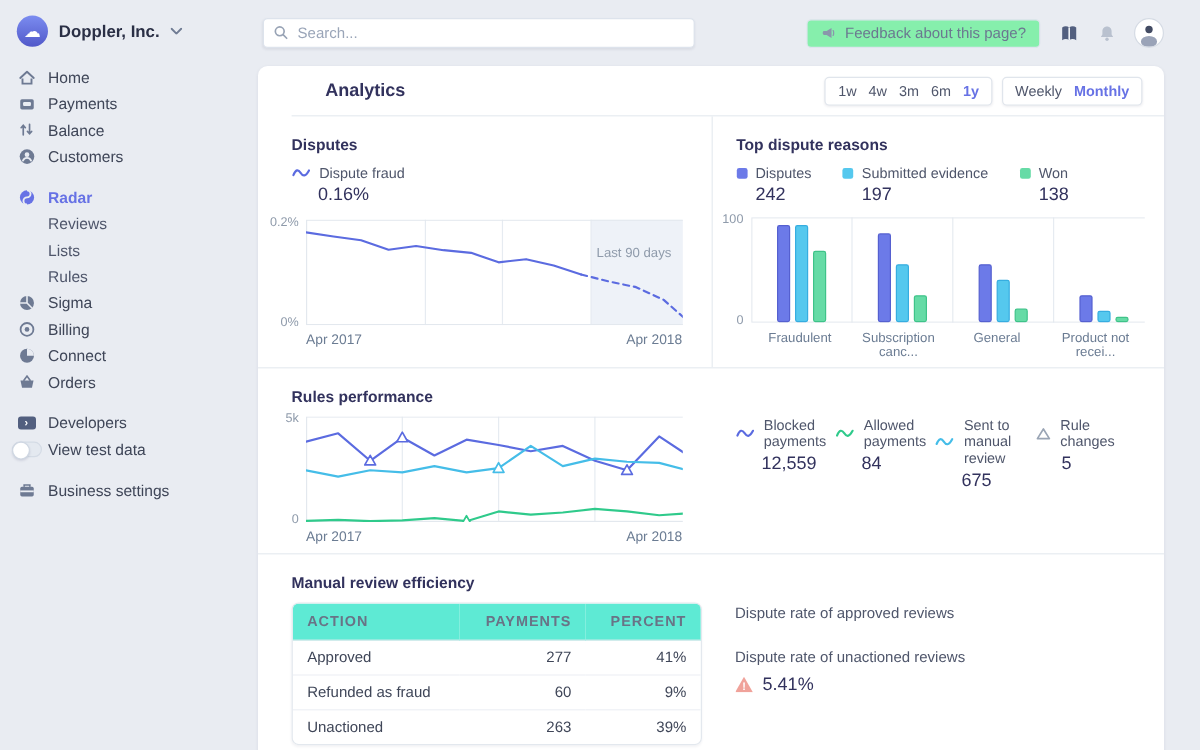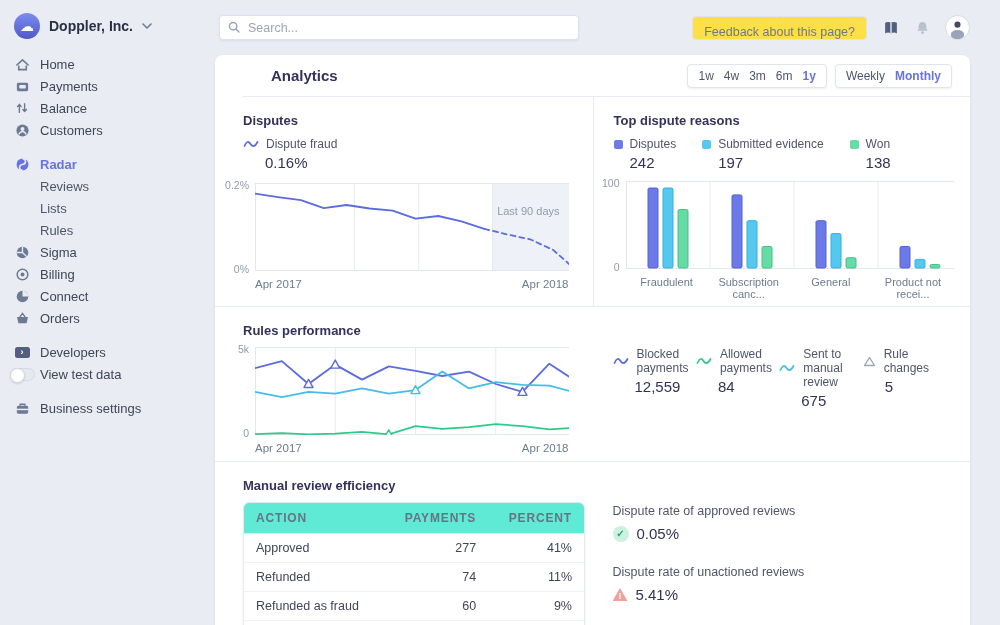--- a/index.html
+++ b/index.html
@@ -39,22 +39,22 @@
   .content { flex:1; min-width:0; display:flex; flex-direction:column; padding-right:30px; }
   .topbar { height:55px; flex:none; display:flex; align-items:center; padding-left:4px; }
   .search-box { position:relative; width:360px; }
   .search-box input { width:100%; height:25px; border:1px solid #dde3ec; border-radius:4px;
             background:#fff; padding:0 8px 0 28px; font-size:12.5px; color:#3f4658;
             font-family:"Liberation Sans",sans-serif; box-shadow:0 1px 2px rgba(50,50,93,.08); outline:none; }
   .search-box input::placeholder { color:#9aa5b8; }
   .search-ic { position:absolute; left:8px; top:5px; }
   .topbar-right { margin-left:auto; display:flex; align-items:center; gap:15px; }
   .feedback-btn { display:flex; align-items:center; gap:7px; height:24px; padding:0 11px;
-            background:#fde047; border:1px solid #dee4ed; border-radius:4px;
-            font-size:12.5px; color:#6b7890; cursor:pointer;flex-direction:column; }
+            background:#86efac; border:1px solid #dee4ed; border-radius:4px;
+            font-size:12.5px; color:#6b7890; cursor:pointer; }
   .icon-btn { cursor:pointer; display:flex; align-items:center; }
   .avatar { width:25px; height:25px; border-radius:50%; background:#fff;
             border:1px solid #d5dbe4; overflow:hidden; }
   
   .panel { background:#fff; border-radius:8px 8px 0 0; height:570px; overflow:hidden;
            box-shadow:0 1px 3px rgba(50,50,93,.09), 0 1px 0 rgba(0,0,0,.02); }
   .panel-header { height:42px; display:flex; align-items:center;
            padding:0 18px 0 28px; border-bottom:1px solid #e6ebf1;margin-left:28px; }
   .panel-title { font-size:15px; font-weight:bold; color:#32325d; }
   .controls { margin-left:auto; display:flex; gap:8px; }
@@ -482,44 +482,35 @@
               <th class="num">PERCENT</th>
             </tr>
           </thead>
           <tbody>
             <tr>
                 <td>Approved</td>
                 <td class="num">277</td>
                 <td class="num">41%</td>
               </tr>
             <tr>
-                <td>Refunded</td>
-                <td class="num">74</td>
-                <td class="num">11%</td>
-              </tr>
-            <tr>
                 <td>Refunded as fraud</td>
                 <td class="num">60</td>
                 <td class="num">9%</td>
               </tr>
             <tr>
                 <td>Unactioned</td>
                 <td class="num">263</td>
                 <td class="num">39%</td>
               </tr>
           </tbody>
         </table>
       </div>
       <div class="review-stats">
         <div class="stat">
           <div class="stat-label">Dispute rate of approved reviews</div>
-          <div class="stat-value">
-              <span class="ok-ic"></span>
-              <span>0.05%</span>
-            </div>
         </div>
         <div class="stat">
           <div class="stat-label">Dispute rate of unactioned reviews</div>
           <div class="stat-value">
               <span class="warn-ic"></span>
               <span>5.41%</span>
             </div>
         </div>
 
       </div>

